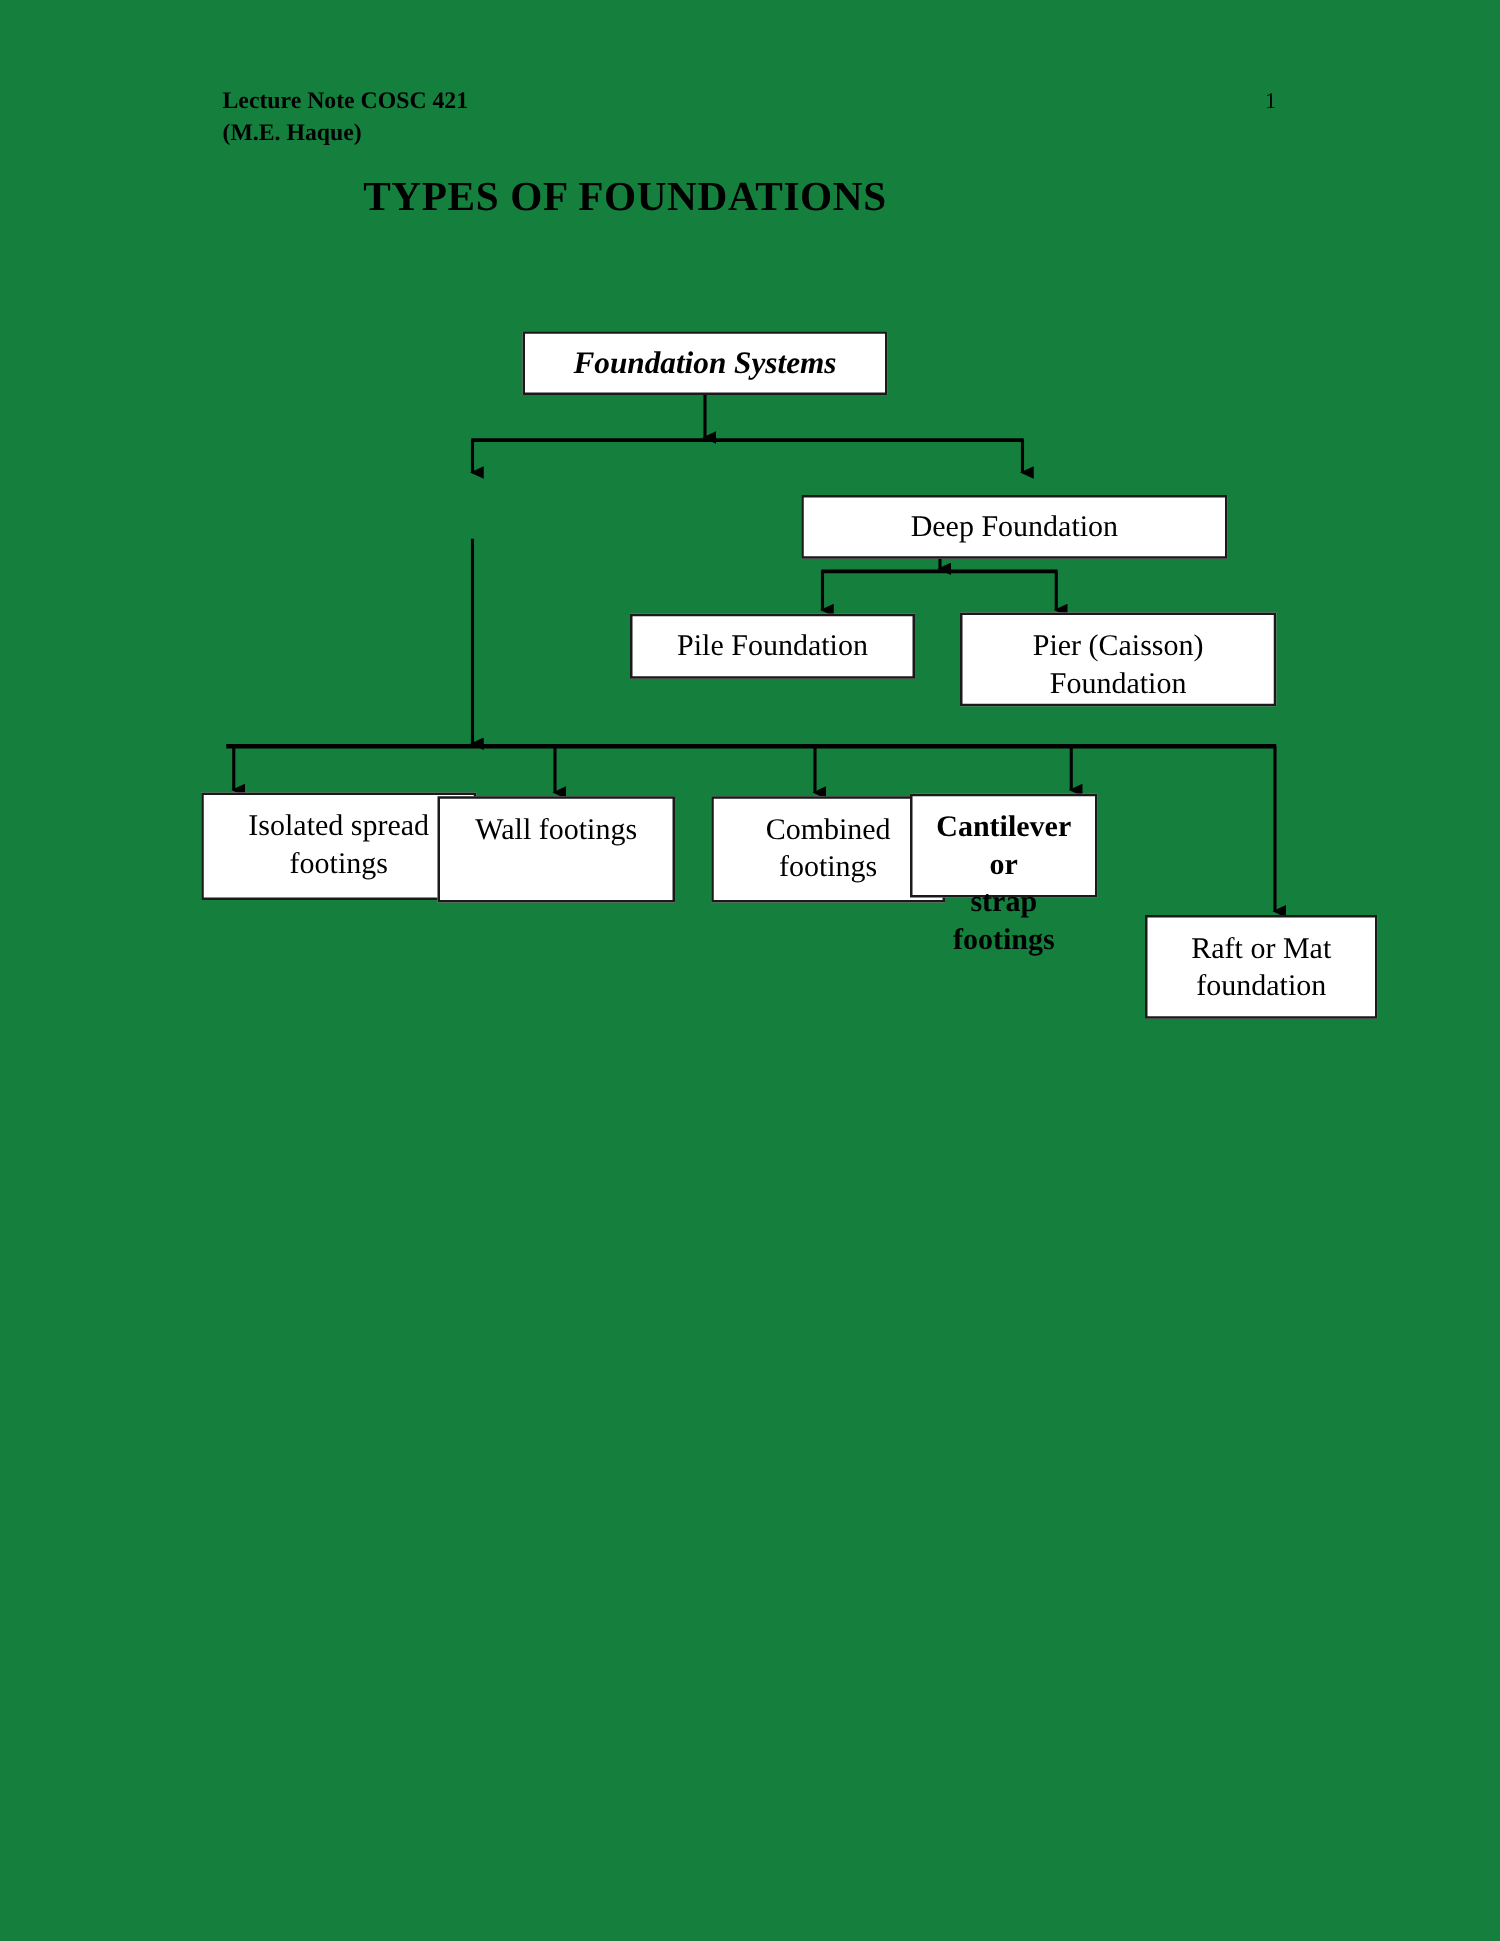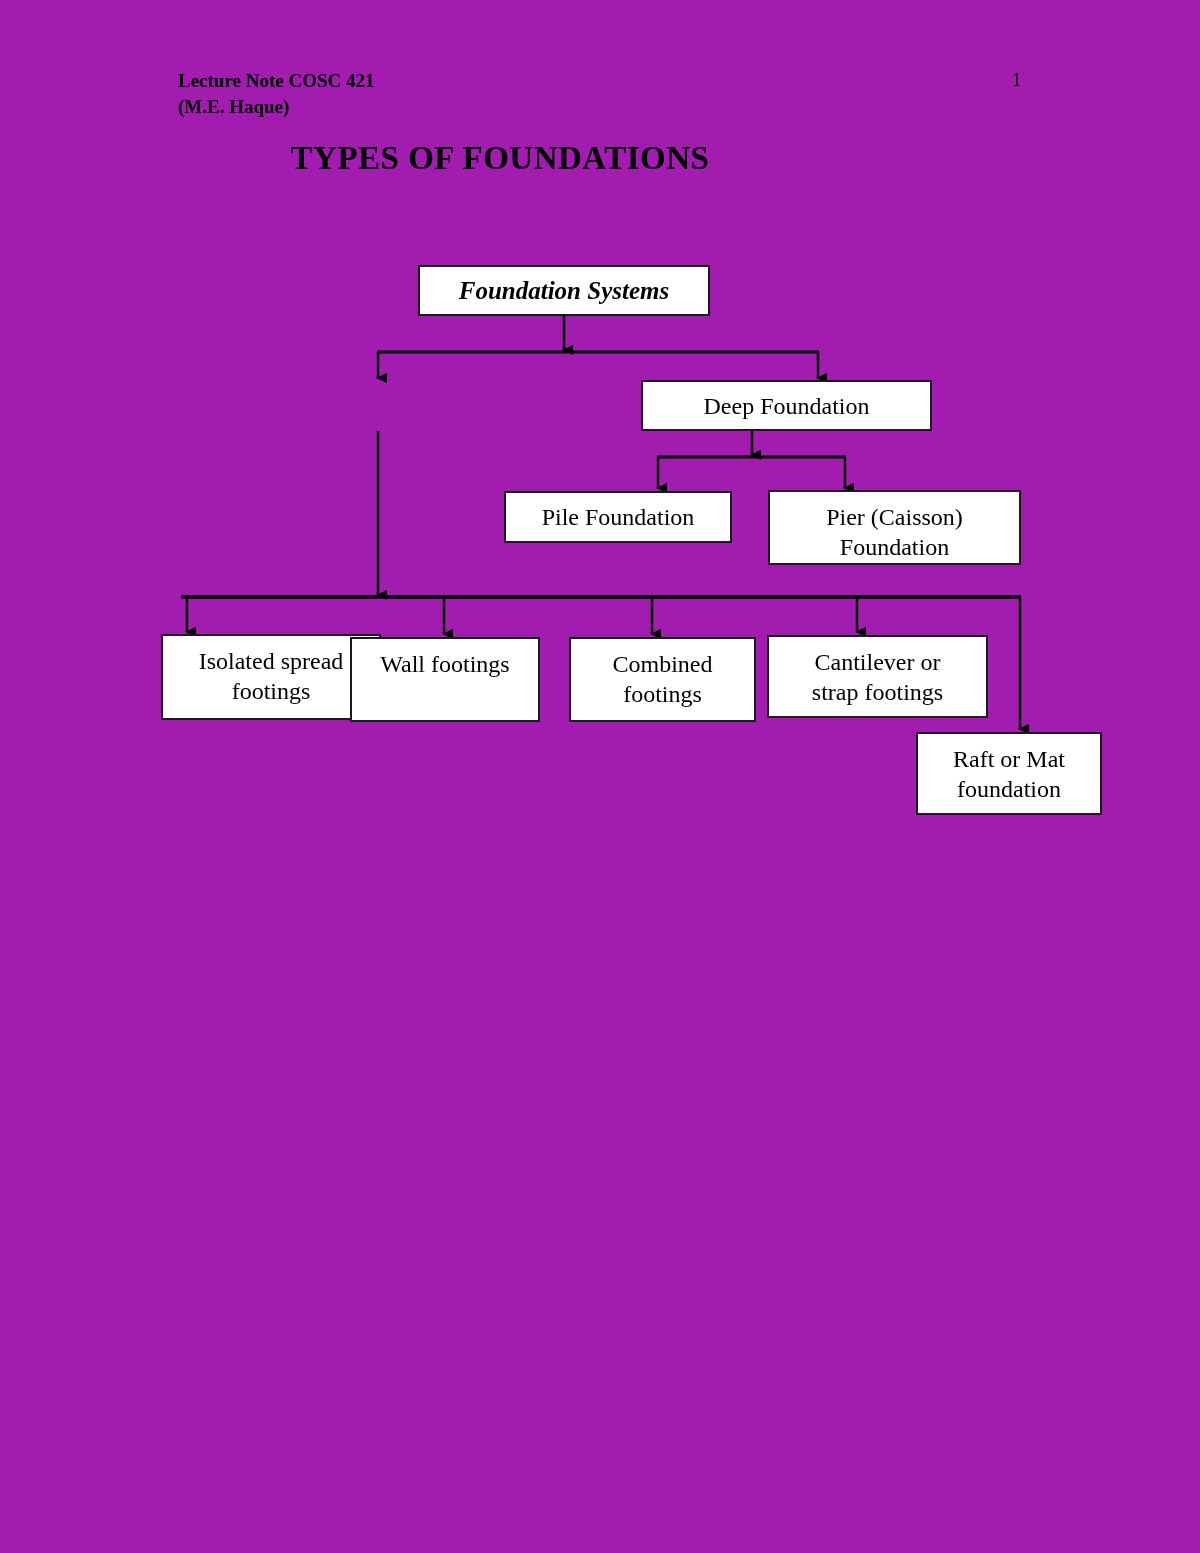--- a/index.html
+++ b/index.html
@@ -15,21 +15,21 @@
     font-family: "Liberation Serif", "DejaVu Serif", serif;
     color: #000000;
     overflow: hidden;
   }
 
   .page {
     position: absolute;
     left: 0; top: 0;
     width: 1200px;
     height: 1553px;
-    background: #a21caf;
+    background: #15803d;
   }
 
   
   .hdr-left {
     position: absolute;
     left: 178px;
     top: 68px;
     font-family: "Liberation Serif", "DejaVu Serif", serif;
     font-size: 19px;
     font-weight: bold;
@@ -153,21 +153,21 @@
 
       <line x1="857" y1="597" x2="857" y2="632" stroke="#000000" stroke-width="2.5" marker-end="url(#arrowhead)"></line>
 
       <line x1="1020" y1="597" x2="1020" y2="729" stroke="#000000" stroke-width="2.5" marker-end="url(#arrowhead)"></line>
     </svg>
 
     <div class="node root" style="left:418px; top:265px; width:292px; height:51px;">
       <span class="label">Foundation Systems</span>
     </div>
 
-    <div class="node" style="left:641px; top:380px; width:291px; height:51px;">
+    <div class="node" style="left:641px; top:396px; width:341px; height:51px;">
       <span class="label">Deep Foundation</span>
     </div>
 
     <div class="node" style="left:504px; top:491px; width:228px; height:52px;">
       <span class="label">Pile Foundation</span>
     </div>
     <div class="node top-align" style="left:768px; top:490px; width:253px; height:75px;">
       <span class="label">
         <span>Pier (Caisson)</span><br>
         <span>Foundation</span>
@@ -182,21 +182,21 @@
     </div>
     <div class="node top-align" style="left:350px; top:637px; width:190px; height:85px;">
       <span class="label">Wall footings</span>
     </div>
     <div class="node top-align" style="left:569px; top:637px; width:187px; height:85px;">
       <span class="label">
         <span>Combined</span><br>
         <span>footings</span>
       </span>
     </div>
-    <div class="node top-align" style="left:767px; top:635px; width:221px; height:83px;">
+    <div class="node top-align" style="left:728px; top:635px; width:150px; height:83px;font-weight:bold;">
       <span class="label">
         <span>Cantilever or</span><br>
         <span>strap footings</span>
       </span>
     </div>
     <div class="node top-align" style="left:916px; top:732px; width:186px; height:83px;justify-content:flex-end;">
       <span class="label">
         <span>Raft or Mat</span><br>
         <span>foundation</span>
       </span>

